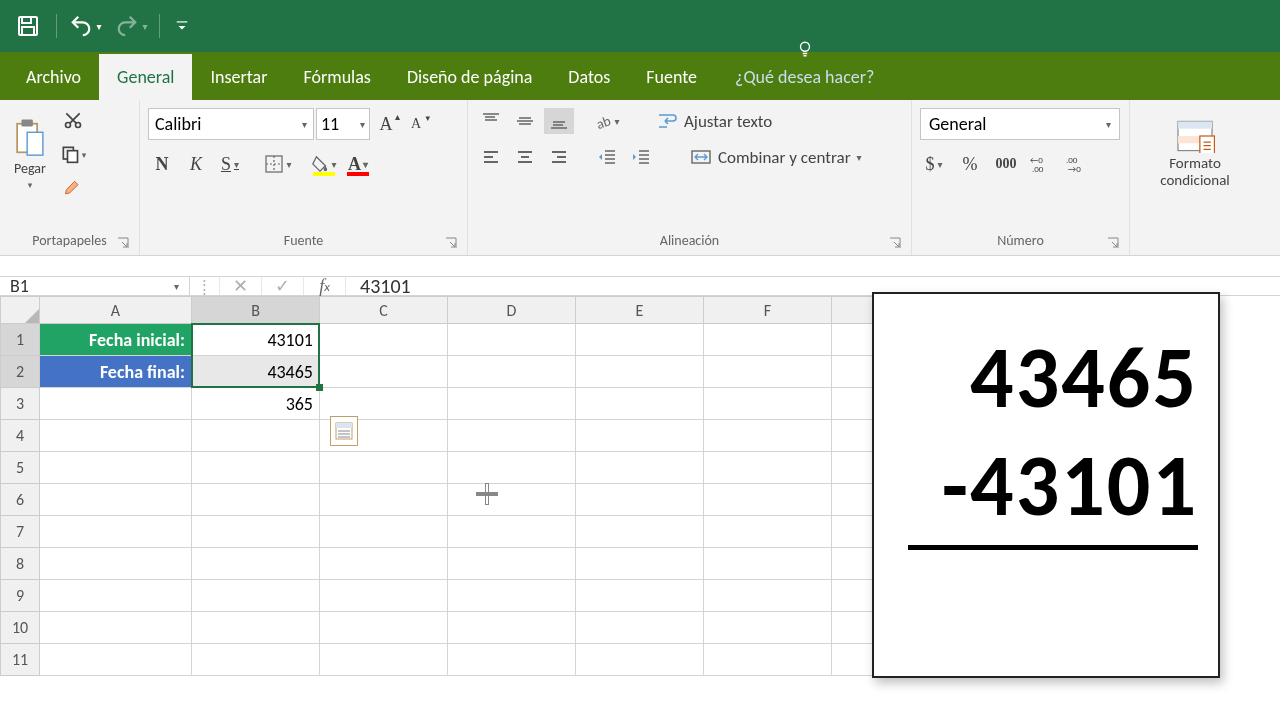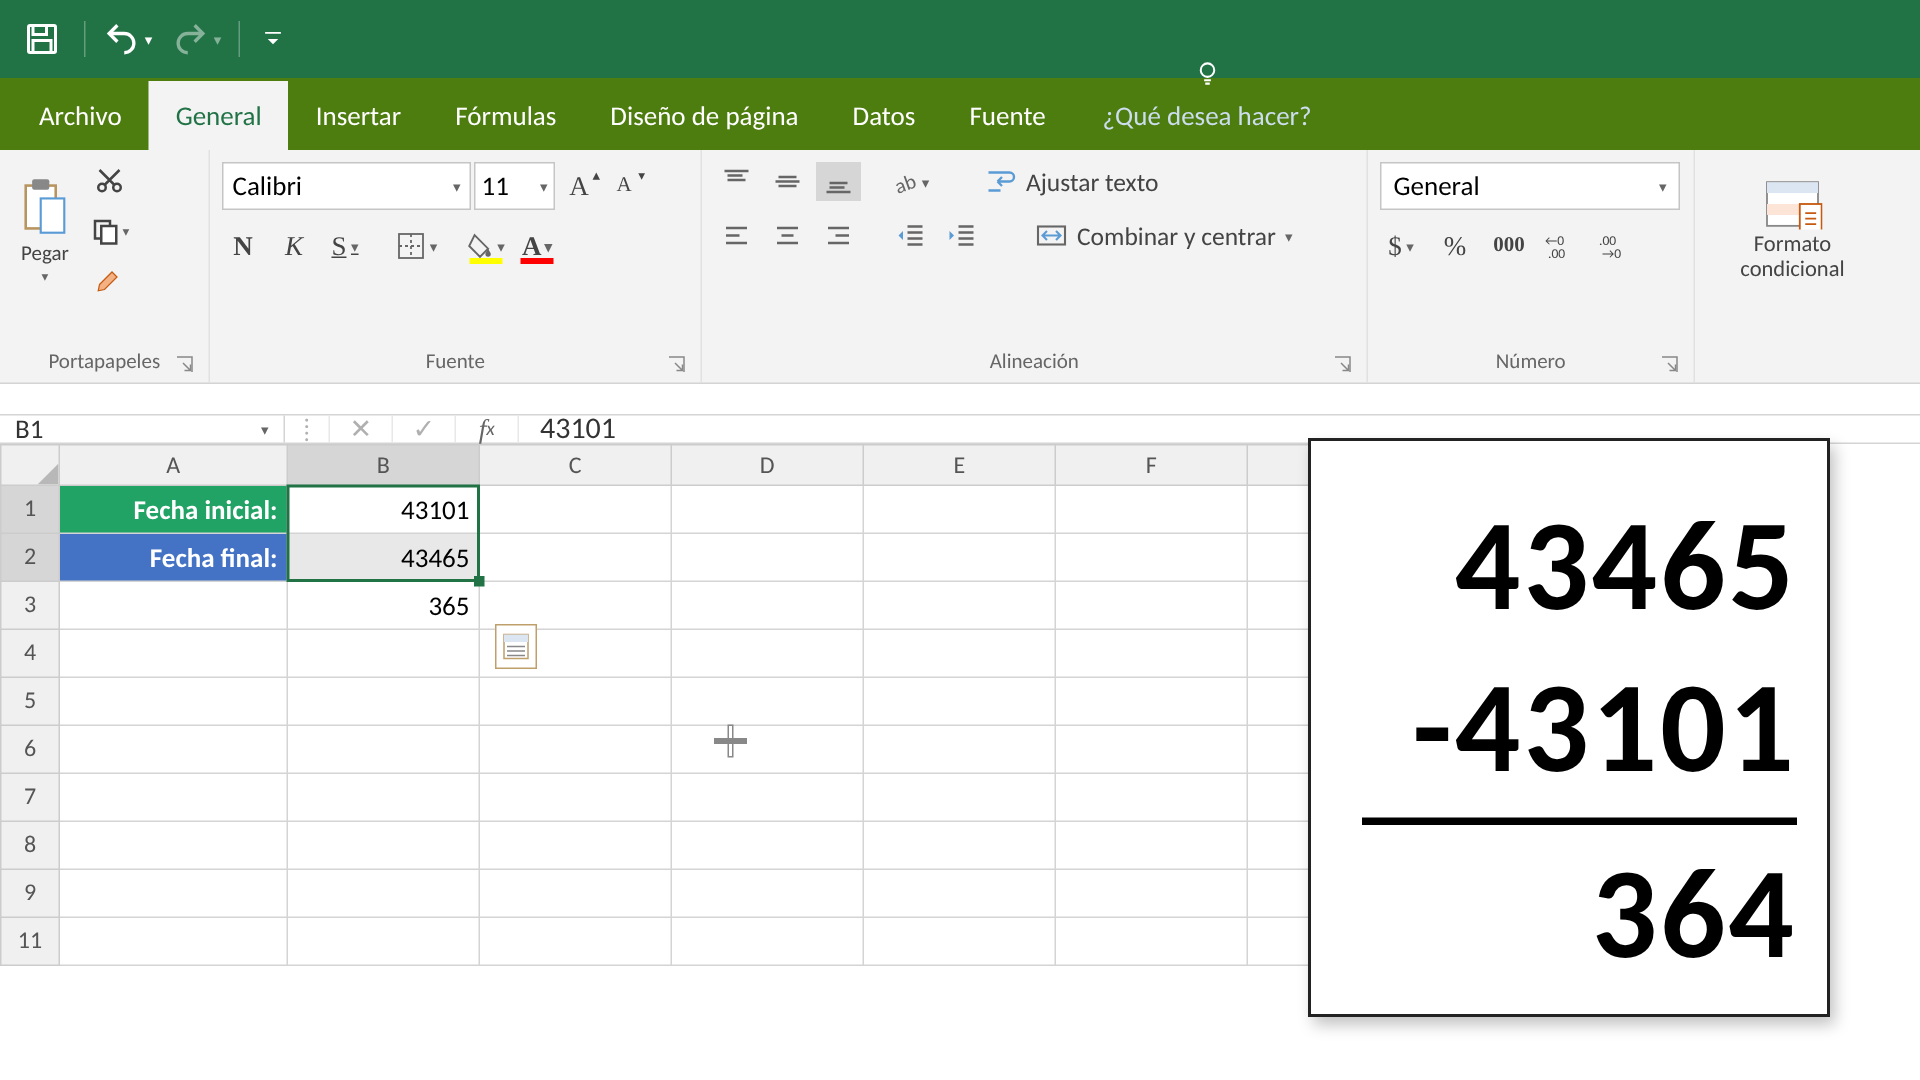--- a/index.html
+++ b/index.html
@@ -486,20 +486,30 @@
         <div class="rh">9</div>
         <div class="cell A"></div>
         <div class="cell B"></div>
         <div class="cell C"></div>
         <div class="cell D"></div>
         <div class="cell E"></div>
         <div class="cell F"></div>
         <div class="cell G"></div>
       </div>
     <div class="r">
+        <div class="rh">10</div>
+        <div class="cell A"></div>
+        <div class="cell B"></div>
+        <div class="cell C"></div>
+        <div class="cell D"></div>
+        <div class="cell E"></div>
+        <div class="cell F"></div>
+        <div class="cell G"></div>
+      </div>
+    <div class="r">
         <div class="rh">11</div>
         <div class="cell A"></div>
         <div class="cell B"></div>
         <div class="cell C"></div>
         <div class="cell D"></div>
         <div class="cell E"></div>
         <div class="cell F"></div>
         <div class="cell G"></div>
       </div>
   </div>
@@ -517,14 +527,13 @@
 
   <div class="cursor-cross" style="left:476px; top:187px;">
       <div class="inner"></div>
     </div>
 </div>
 
 <div class="mathcard">
   <div class="n">43465</div>
   <div class="n">-43101</div>
   <div class="rule"></div>
-  <div class="n">364</div>
 </div>
 
 </body></html>

